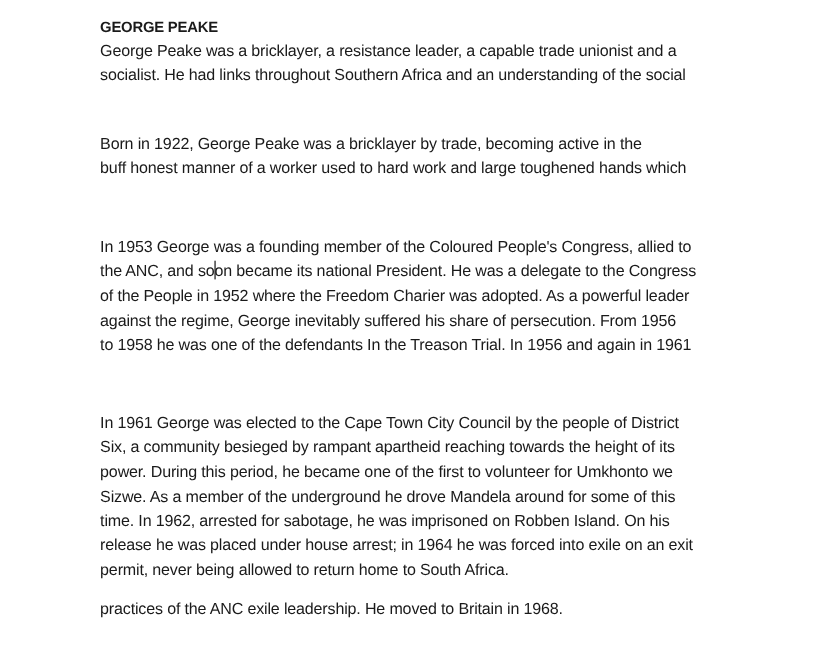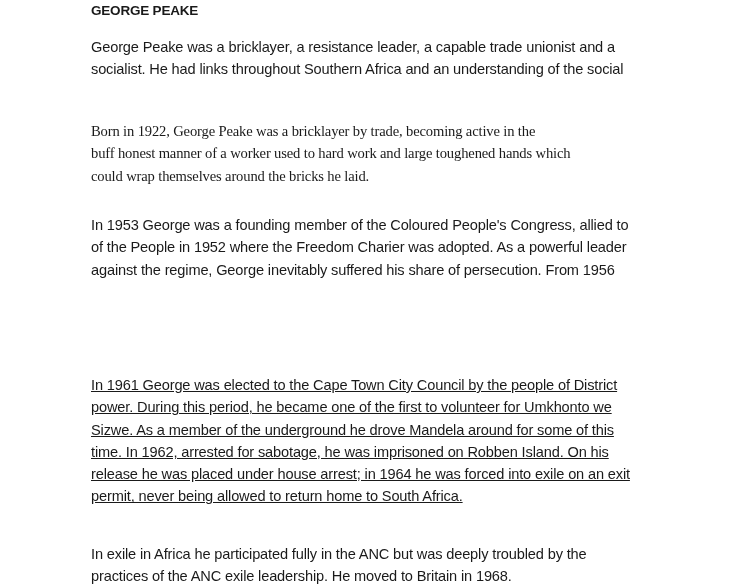--- a/index.html
+++ b/index.html
@@ -1,59 +1,60 @@
 <!DOCTYPE html>
 <html><head>
 <meta charset="utf-8">
 <style>
   html, body { margin:0; padding:0; background:#ffffff; }
   body { width:752px; height:586px; overflow:hidden; position:relative;
          font-family:"Liberation Sans", sans-serif; color:#1a1a1a; }
   .page { position:absolute; left:91px; top:0; width:610px; }
-  .title { position:absolute; left:0; top:3px; font-weight:bold; font-size:13.5px;
+  .title { position:absolute; left:0; top:17px; font-weight:bold; font-size:13.5px;
            letter-spacing:-0.2px; line-height:16px;text-align:center; }
   .para { position:absolute; left:0; width:610px; font-size:14.6px; line-height:22.3px;
           letter-spacing:-0.15px; }
   .p1 { top:36px; }
-  .p2 { top:120px;font-family:Liberation Serif, serif; }
+  .p2 { top:120px; }
   .p3 { top:214px; }
-  .p4 { top:374px;text-decoration:underline; }
+  .p4 { top:374px; }
   .p5 { top:543px; }
   .line { display:block; white-space:nowrap; }
   .cursor { display:inline-block; width:1px; height:17px; background:#000; vertical-align:-3px; margin:0 -0.5px; }
 </style>
 </head>
 <body>
 
 <div class="page">
   <div class="title">GEORGE PEAKE</div>
 
   <div class="para p1">
     <span class="line">George Peake was a bricklayer, a resistance leader, a capable trade unionist and a</span>
     <span class="line">socialist. He had links throughout Southern Africa and an understanding of the social</span>
   </div>
 
   <div class="para p2">
     <span class="line">Born in 1922, George Peake was a bricklayer by trade, becoming active in the</span>
     <span class="line">buff honest manner of a worker used to hard work and large toughened hands which</span>
-    <span class="line">could wrap themselves around the bricks he laid.</span>
   </div>
 
   <div class="para p3">
     <span class="line">In 1953 George was a founding member of the Coloured People's Congress, allied to</span>
+    <span class="line"><span>the ANC, and so</span><span class="cursor"></span><span>on became its national President. He was a delegate to the Congress</span></span>
     <span class="line">of the People in 1952 where the Freedom Charier was adopted. As a powerful leader</span>
     <span class="line">against the regime, George inevitably suffered his share of persecution. From 1956</span>
+    <span class="line">to 1958 he was one of the defendants In the Treason Trial. In 1956 and again in 1961</span>
   </div>
 
   <div class="para p4">
     <span class="line">In 1961 George was elected to the Cape Town City Council by the people of District</span>
+    <span class="line">Six, a community besieged by rampant apartheid reaching towards the height of its</span>
     <span class="line">power. During this period, he became one of the first to volunteer for Umkhonto we</span>
     <span class="line">Sizwe. As a member of the underground he drove Mandela around for some of this</span>
     <span class="line">time. In 1962, arrested for sabotage, he was imprisoned on Robben Island. On his</span>
     <span class="line">release he was placed under house arrest; in 1964 he was forced into exile on an exit</span>
     <span class="line">permit, never being allowed to return home to South Africa.</span>
   </div>
 
   <div class="para p5">
-    <span class="line">In exile in Africa he participated fully in the ANC but was deeply troubled by the</span>
     <span class="line">practices of the ANC exile leadership. He moved to Britain in 1968.</span>
   </div>
 </div>
 
 </body></html>

